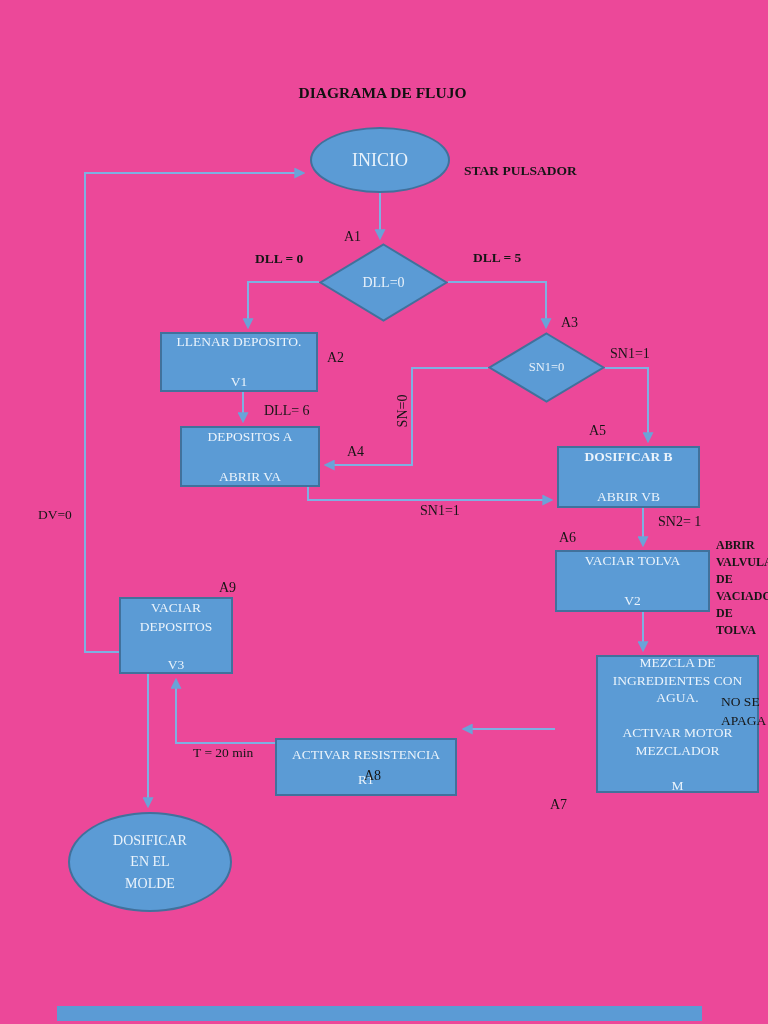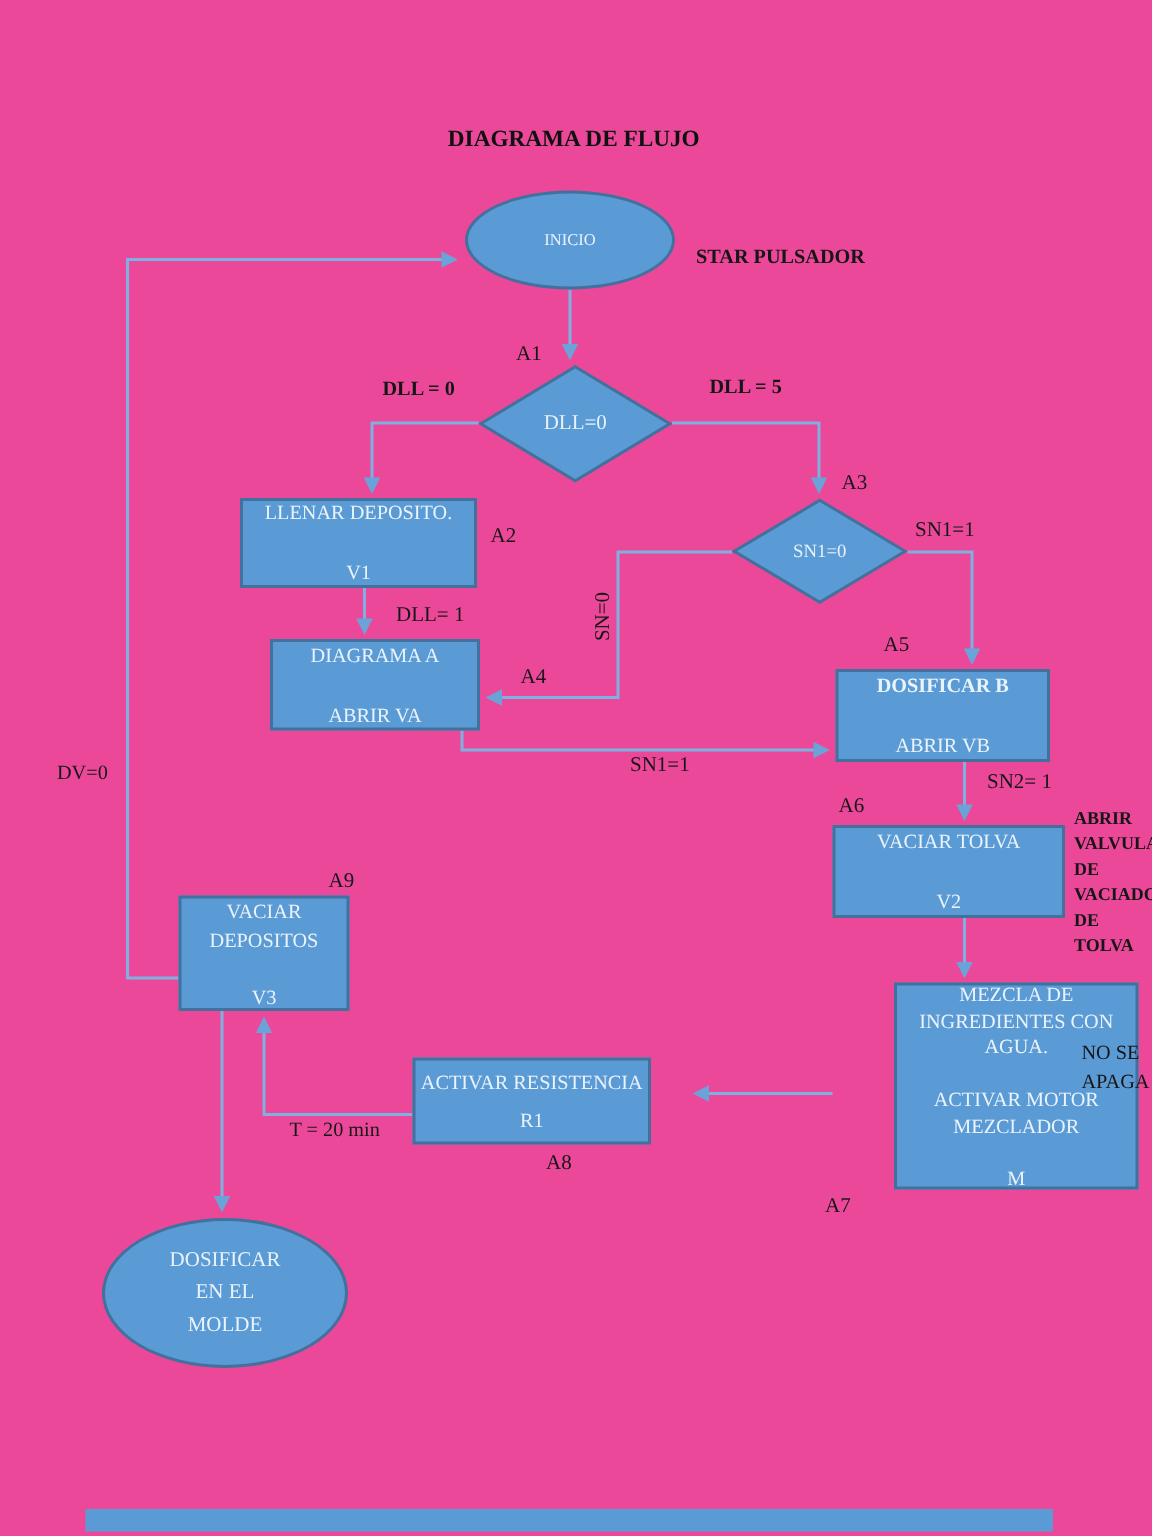--- a/index.html
+++ b/index.html
@@ -48,54 +48,54 @@
       <polyline points="643,508 643,544" marker-end="url(#arr)"></polyline>
       <polyline points="643,612 643,649" marker-end="url(#arr)"></polyline>
       <polyline points="555,729 465,729" marker-end="url(#arr)"></polyline>
       <polyline points="275,743 176,743 176,681" marker-end="url(#arr)"></polyline>
       <polyline points="148,674 148,805" marker-end="url(#arr)"></polyline>
     </g>
   </svg>
 
   <div id="title" style="left:280px;top:84px;width:205px;">DIAGRAMA DE FLUJO</div>
 
-  <div class="shape ellipse" style="left:310px;top:127px;width:140px;height:66px;font-size:11px;">
+  <div class="shape ellipse" style="left:310px;top:127px;width:140px;height:66px;font-size:18px;">
     <span>INICIO</span>
   </div>
   <div class="lbl bold" style="left:464px;top:163px;">STAR PULSADOR</div>
 
   <div class="tag" style="left:344px;top:229px;">A1</div>
   <div class="diamond" style="left:319px;top:243px;width:129px;height:79px;">
     <svg width="129" height="79" viewBox="0 0 129 79">
       <polygon points="64.5,1.5 127.5,39.5 64.5,77.5 1.5,39.5" fill="#5b9bd5" stroke="#41719c" stroke-width="2"></polygon>
     </svg>
     <div class="dlabel" style="font-size:14px;">DLL=0</div>
   </div>
   <div class="lbl bold" style="left:255px;top:251px;">DLL = 0</div>
   <div class="lbl bold" style="left:473px;top:250px;">DLL = 5</div>
 
   <div class="shape box2" style="left:160px;top:332px;width:158px;height:60px;">
     <span class="bline">LLENAR DEPOSITO.</span>
     <span class="bline">V1</span>
   </div>
   <div class="tag" style="left:327px;top:350px;">A2</div>
-  <div class="lbl" style="left:264px;top:403px;">DLL= 1</div>
+  <div class="lbl" style="left:264px;top:403px;">DLL= 6</div>
 
   <div class="tag" style="left:561px;top:315px;">A3</div>
   <div class="diamond" style="left:488px;top:332px;width:117px;height:71px;">
     <svg width="117" height="71" viewBox="0 0 117 71">
       <polygon points="58.5,1.5 115.5,35.5 58.5,69.5 1.5,35.5" fill="#5b9bd5" stroke="#41719c" stroke-width="2"></polygon>
     </svg>
     <div class="dlabel" style="font-size:12.5px;">SN1=0</div>
   </div>
   <div class="lbl" style="left:610px;top:346px;">SN1=1</div>
   <div class="lbl rot" style="left:380px;top:403px;width:46px;height:16px;text-align:center;">SN=0</div>
 
   <div class="shape box2" style="left:180px;top:426px;width:140px;height:61px;">
-    <span class="bline">DIAGRAMA A</span>
+    <span class="bline">DEPOSITOS A</span>
     <span class="bline">ABRIR VA</span>
   </div>
   <div class="tag" style="left:347px;top:444px;">A4</div>
 
   <div class="tag" style="left:589px;top:423px;">A5</div>
   <div class="shape box2" style="left:557px;top:446px;width:143px;height:62px;">
     <span class="bline" style="font-weight:700;">DOSIFICAR B</span>
     <span class="bline">ABRIR VB</span>
   </div>
   <div class="lbl" style="left:420px;top:503px;">SN1=1</div>
@@ -118,21 +118,21 @@
 AGUA.
 
 ACTIVAR MOTOR
 MEZCLADOR
 
 M</div>
   <div class="tag" style="left:550px;top:797px;">A7</div>
   <div class="lbl pre" style="left:721px;top:692px;font-size:13.5px;line-height:19px;white-space:pre-line;">NO SE
 APAGA</div>
 
-  <div class="shape box2" style="left:275px;top:705px;width:159px;height:58px;gap:9px;">
+  <div class="shape box2" style="left:275px;top:738px;width:182px;height:58px;gap:9px;">
     <span class="bline">ACTIVAR RESISTENCIA</span>
     <span class="bline">R1</span>
   </div>
   <div class="tag" style="left:364px;top:768px;">A8</div>
   <div class="lbl" style="left:193px;top:745px;font-size:13.5px;">T = 20 min</div>
 
   <div class="tag" style="left:219px;top:580px;">A9</div>
   <div class="shape pre" style="left:119px;top:597px;width:114px;height:77px;line-height:19px;">VACIAR
 DEPOSITOS
 

